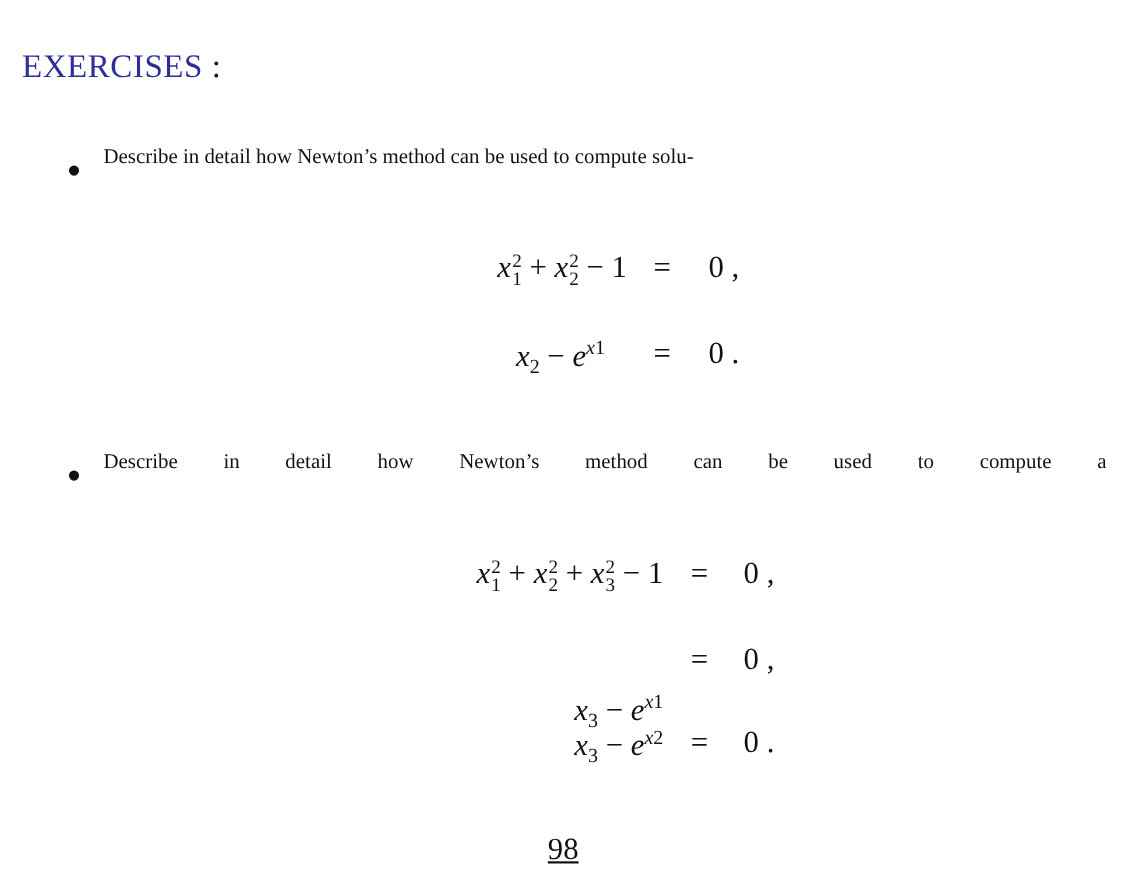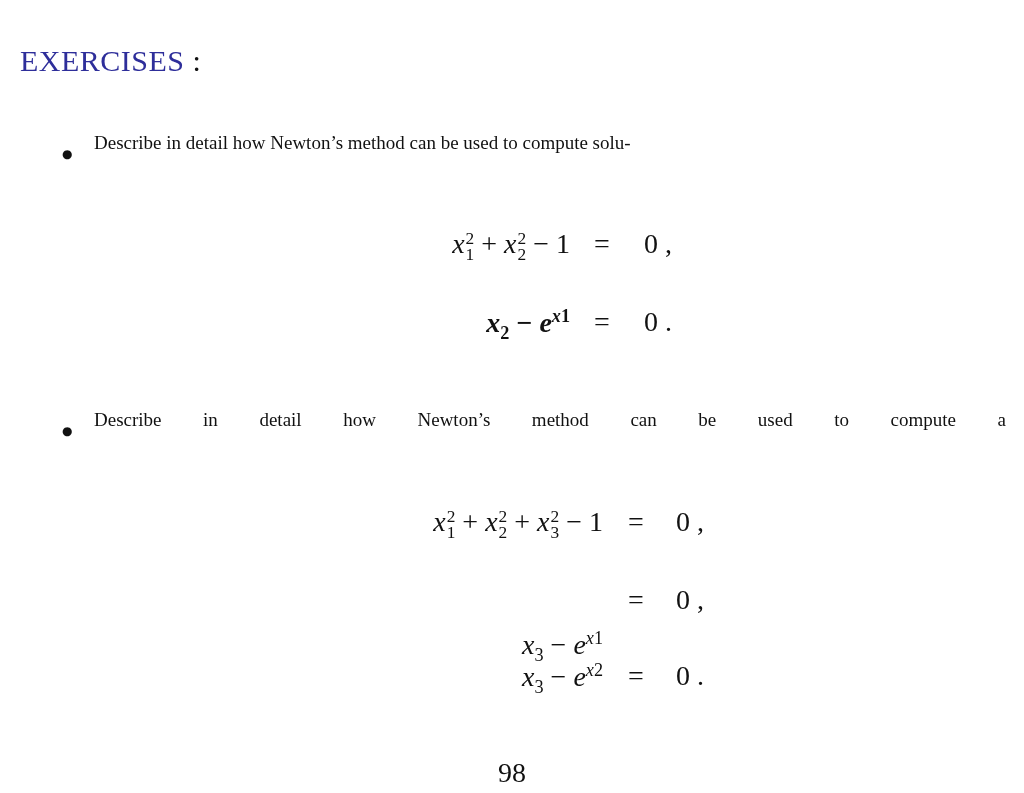--- a/index.html
+++ b/index.html
@@ -28,21 +28,21 @@
   .eq {
     position: absolute; font-family: "Liberation Serif", serif;
     font-size: 28px; white-space: nowrap;
   }
   .lhs { position: absolute; text-align: right; }
   .rel { position: absolute; }
   .rhs { position: absolute; }
   .stack { display: inline-flex; flex-direction: column; vertical-align: middle; line-height: 0.9; font-style: normal; font-size: 62%; margin-left: 1px; }
   .pagenum {
     position: absolute; left: 0; width: 1024px; top: 757px;
-    text-align: center; font-family: "Liberation Serif", serif; font-size: 28px;
+    text-align: center; font-family: "Liberation Serif", serif; font-size: 28px; text-decoration: underline;
   }
 </style>
 </head>
 <body>
 
 <div class="heading">
   <span>EXERCISES</span><span class="colon">:</span>
 </div>
 
 <div class="bullet" style="top:148px;">●</div>
@@ -55,21 +55,21 @@
         <span>2</span>
         <span>1</span>
       </span> + <span class="m">x</span><span class="stack">
         <span>2</span>
         <span>2</span>
       </span> − 1</span>
   <span class="rel" style="left:594px;">=</span>
   <span class="rhs" style="left:644px;">0 ,</span>
 </div>
 <div class="eq" style="top:306px; left:0; width:1024px; height:40px;">
-  <span class="lhs" style="right:454px;font-weight:bold;"><span class="m">x</span><sub>2</sub> − <span class="m">e</span><sup><span class="m">x</span>1</sup></span>
+  <span class="lhs" style="right:474px;"><span class="m">x</span><sub>2</sub> − <span class="m">e</span><sup><span class="m">x</span>1</sup></span>
   <span class="rel" style="left:594px;">=</span>
   <span class="rhs" style="left:644px;">0 .</span>
 </div>
 
 <div class="bullet" style="top:425px;">●</div>
 <div class="para" style="top:401px;">
   <div style="text-align:justify; text-align-last:justify;">Describe in detail how Newton’s method can be used to compute a</div>
 </div>
 
 <div class="eq" style="top:506px; left:0; width:1024px; height:40px;">

